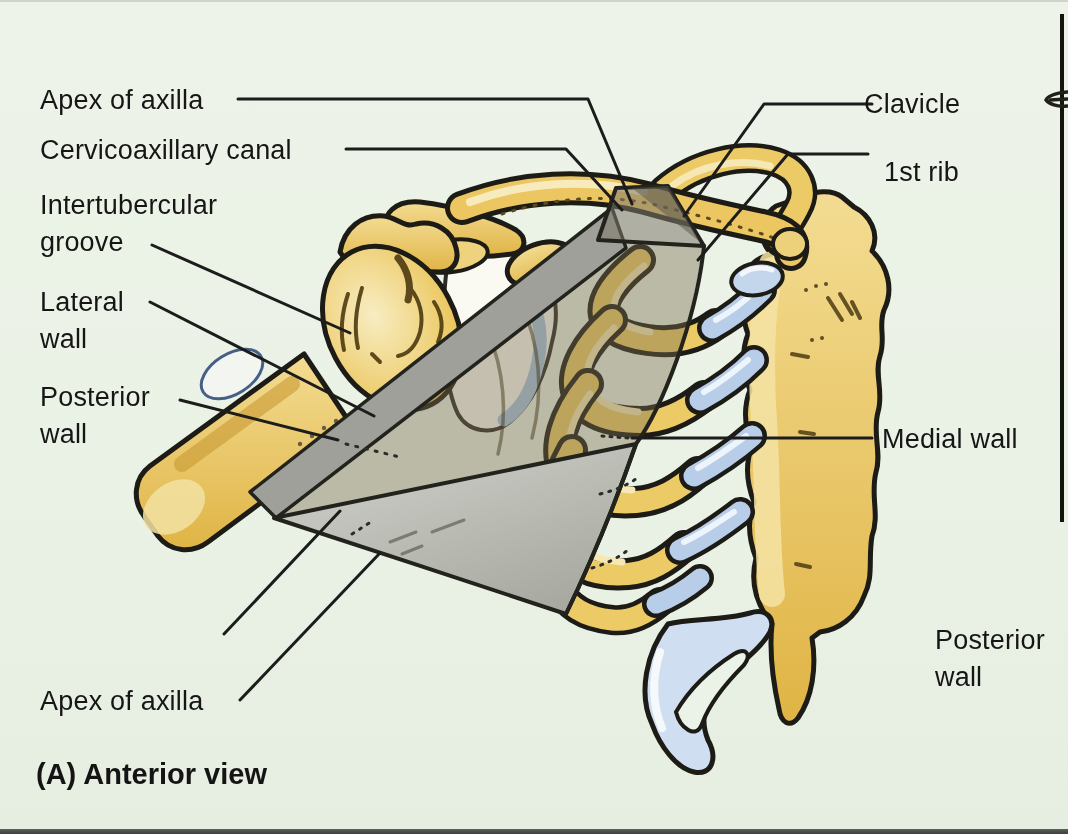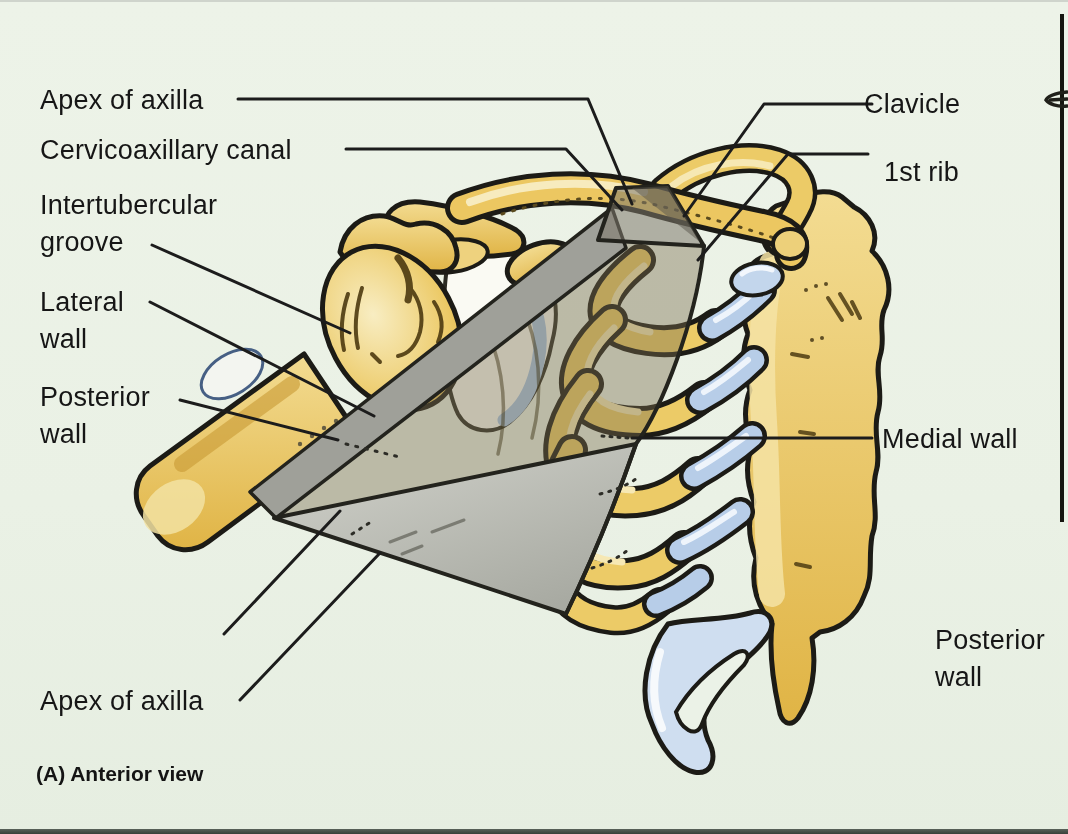--- a/index.html
+++ b/index.html
@@ -18,21 +18,21 @@
     color:#161616;
     letter-spacing:0.2px;
   }
   .lbl.wrap-small{width:125px;}
   .lbl.wrap-mid{width:150px;}
   .lbl.wrap-wide{width:262px;}
   .lbl.nowrap{white-space:nowrap;}
   .caption{
     position:absolute;
     left:36px;top:754px;
-    font-size:21px;line-height:36px;
+    font-size:29px;line-height:36px;
     font-weight:bold;color:#141414;
     white-space:nowrap;
   }
   .bottom-bar{
     position:absolute;left:0;bottom:0;width:1068px;height:7px;
     background:linear-gradient(180deg,#59625a,#2c332d);
   }
 </style>
 </head>
 <body>

